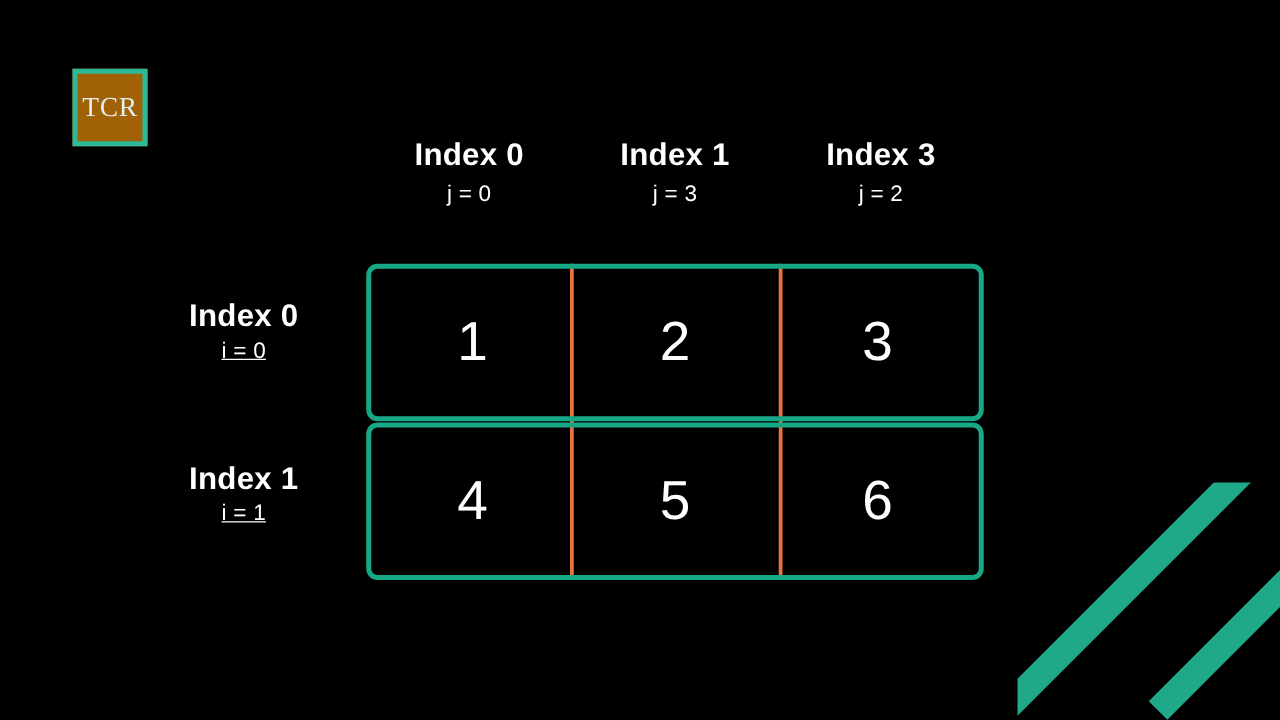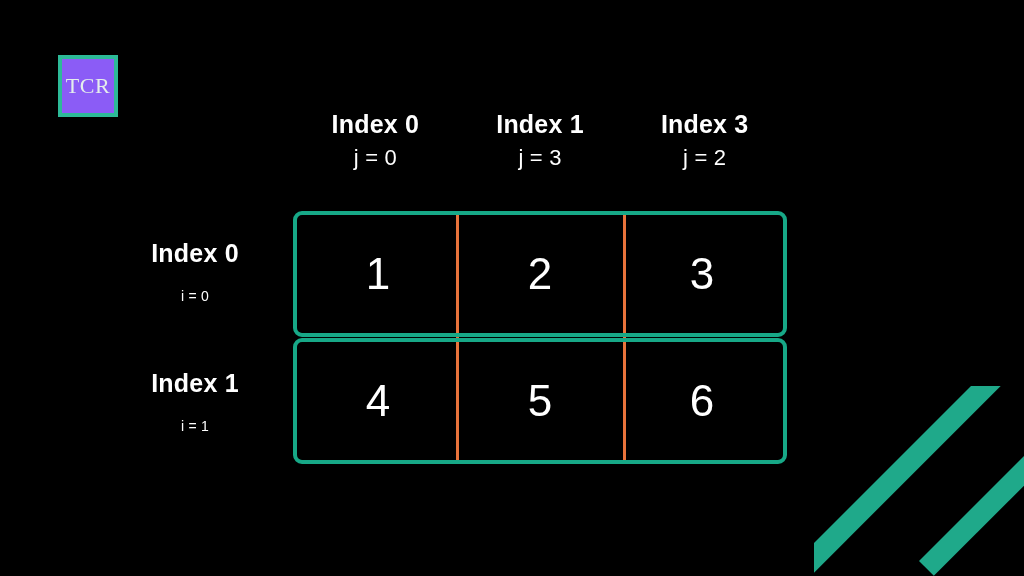--- a/index.html
+++ b/index.html
@@ -75,21 +75,21 @@
 
   
   .logo {
     position: absolute;
     left: 58px;
     top: 55px;
     width: 60px;
     height: 62px;
     box-sizing: border-box;
     border: 4px solid #2DBA98;
-    background: #8b5cf6;
+    background: #a16207;
     display: flex;
     align-items: center;
     justify-content: center;
   }
   .logo-text {
     font-family: "Liberation Serif", serif;
     font-size: 22px;
     color: #E4EEEC;
     letter-spacing: 0.5px;
     line-height: 1;
@@ -109,21 +109,21 @@
     color: #FFFFFF;
   }
   .col-header .ch-index {
     font-size: 25px;
     font-weight: 600;
     letter-spacing: 0.2px;
     line-height: 1.18;
     white-space: nowrap;
   }
   .col-header .ch-var {
-    font-size: 22px;
+    font-size: 18px;
     font-weight: 400;
     letter-spacing: 0.2px;
     line-height: 1.25;
     margin-top: 4px;
     white-space: nowrap;
   }
 
   
   .row-labels {
     position: absolute;
@@ -142,26 +142,27 @@
   .row-label-0 { top: 28px; }
   .row-label-1 { top: 158px; }
   .row-label .rl-index {
     font-size: 25px;
     font-weight: 600;
     letter-spacing: 0.2px;
     line-height: 1.18;
     white-space: nowrap;
   }
   .row-label .rl-var {
-    font-size: 14px;
+    font-size: 18px;
     font-weight: 400;
     letter-spacing: 0.2px;
     line-height: 1.25;
-    margin-top: 19px;
-    white-space: nowrap;
+    margin-top: 0;
+    white-space: nowrap;
+    text-decoration: underline;
   }
 
   
   .matrix {
     position: absolute;
     left: 293px;
     top: 211px;
     width: 494px;
     height: 253px;
   }

